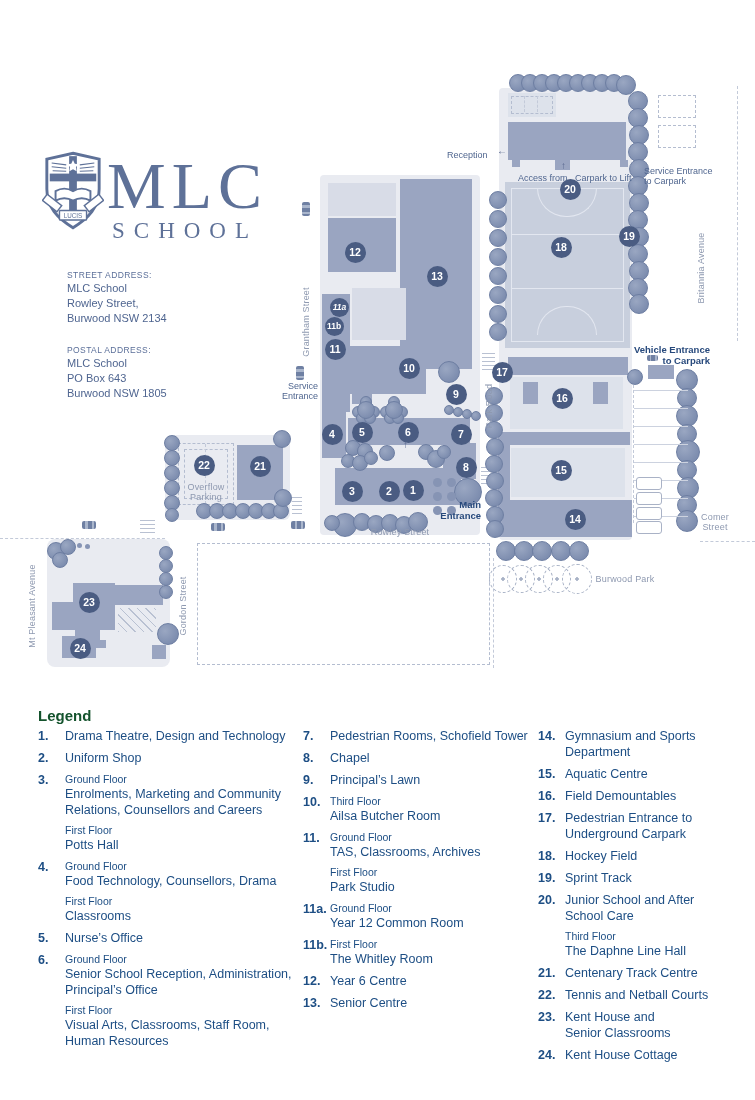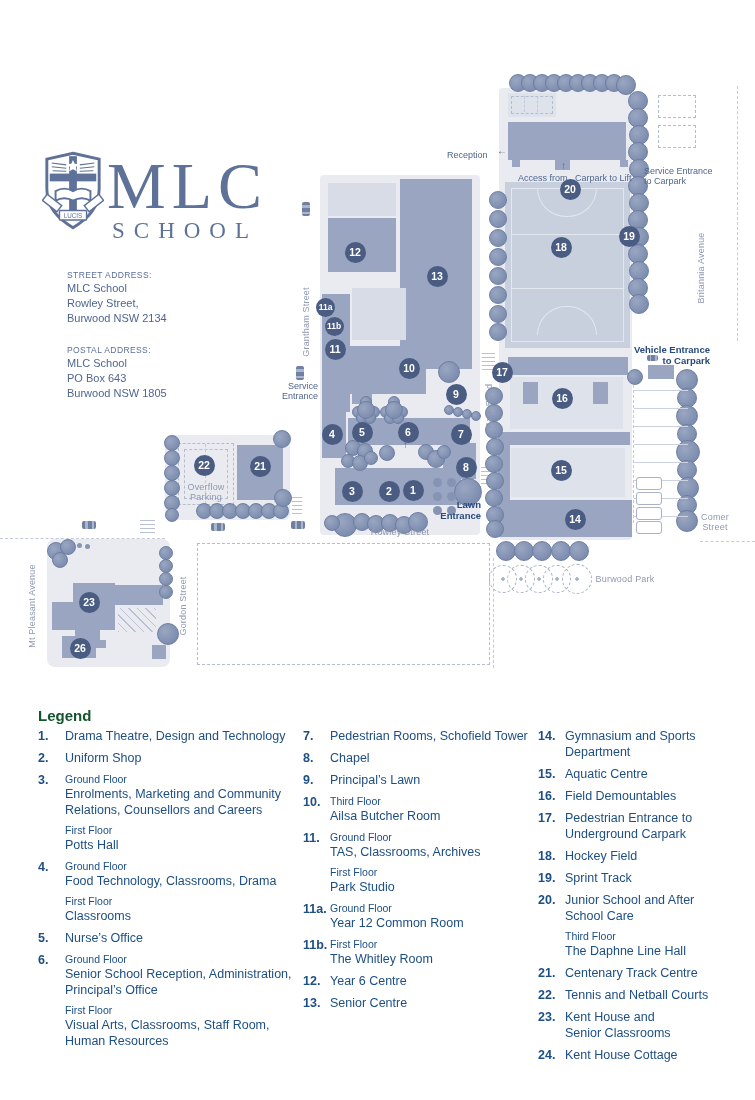--- a/index.html
+++ b/index.html
@@ -177,55 +177,55 @@
       <div class="marker" style="left: 378.5px; top: 480.5px;">2</div>
       <div class="marker" style="left: 341.5px; top: 480.5px;">3</div>
       <div class="marker" style="left: 321.5px; top: 423.5px;">4</div>
       <div class="marker" style="left: 351.5px; top: 421.5px;">5</div>
       <div class="marker" style="left: 397.5px; top: 421.5px;">6</div>
       <div class="marker" style="left: 450.5px; top: 423.5px;">7</div>
       <div class="marker" style="left: 455.5px; top: 456.5px;">8</div>
       <div class="marker" style="left: 445.5px; top: 383.5px;">9</div>
       <div class="marker" style="left: 355.5px; top: 357.5px; margin-left: 43px;">10</div>
       <div class="marker" style="left: 324.5px; top: 338.5px;">11</div>
-      <div class="marker small" style="left: 316px; top: 297.5px;">11a</div>
+      <div class="marker small" style="left: 330px; top: 297.5px; font-style: italic;">11a</div>
       <div class="marker small" style="left: 324.5px; top: 316.5px;">11b</div>
       <div class="marker" style="left: 344.5px; top: 241.5px;">12</div>
       <div class="marker" style="left: 426.5px; top: 265.5px;">13</div>
       <div class="marker" style="left: 564.5px; top: 508.5px;">14</div>
       <div class="marker" style="left: 550.5px; top: 459.5px;">15</div>
       <div class="marker" style="left: 551.5px; top: 387.5px;">16</div>
       <div class="marker" style="left: 491.5px; top: 361.5px;">17</div>
       <div class="marker" style="left: 550.5px; top: 236.5px;">18</div>
       <div class="marker" style="left: 618.5px; top: 225.5px;">19</div>
       <div class="marker" style="left: 559.5px; top: 130.5px; margin-top: 48px;">20</div>
       <div class="marker" style="left: 249.5px; top: 455.5px;">21</div>
       <div class="marker" style="left: 193.5px; top: 454.5px;">22</div>
       <div class="marker" style="left: 78.5px; top: 591.5px;">23</div>
-      <div class="marker" style="left: 69.5px; top: 637.5px;">26</div>
+      <div class="marker" style="left: 69.5px; top: 637.5px;">24</div>
       <div class="street-label v" style="left: 306px; top: 322px;">Grantham Street</div>
       <div class="street-label v" style="left: 489px; top: 406px;">Park Road</div>
       <div class="street-label v" style="left: 701px; top: 268px;">Britannia Avenue</div>
       <div class="street-label v" style="left: 32px; top: 606px;">Mt Pleasant Avenue</div>
       <div class="street-label v" style="left: 183px; top: 606px;">Gordon Street</div>
       <div class="street-label" style="left: 400px; top: 532px;">Rowley Street</div>
       <div class="street-label" style="left: 715px; top: 522px;">Comer Street</div>
       <div class="street-label" style="left: 625px; top: 579px;">Burwood Park</div>
       <div class="street-label" style="left: 206px; top: 492px;">Overflow
 Parking</div>
       <div class="map-note right" style="top: 381px; right: 437px;">Service
 Entrance</div>
       <div class="map-note" style="top: 150px; left: 447px;">Reception</div>
       <div class="map-note" style="top: 173px; left: 518px;">Access from</div>
       <div class="map-note" style="top: 173px; left: 575px;">Carpark to Lift</div>
       <div class="map-note" style="top: 166px; left: 644px;">Service Entrance
 to Carpark</div>
       <div class="map-note bold right" style="top: 345px; right: 45px;">Vehicle Entrance
 to Carpark</div>
-      <div class="map-note bold right" style="top: 500px; right: 274px;">Lawn
+      <div class="map-note bold right" style="top: 500px; right: 274px;">Main
 Entrance</div>
       <div class="arrow" style="left: 497px; top: 146px;">←</div>
       <div class="arrow" style="left: 561px; top: 161px;">↑</div>
       <div class="arrow" style="left: 403px; top: 440px;">↑</div>
       <div class="tree" style="left: 509px; top: 74px; width: 16px; height: 16px;"></div>
       <div class="tree" style="left: 521px; top: 74px; width: 16px; height: 16px;"></div>
       <div class="tree" style="left: 533px; top: 74px; width: 16px; height: 16px;"></div>
       <div class="tree" style="left: 545px; top: 74px; width: 16px; height: 16px;"></div>
       <div class="tree" style="left: 557px; top: 74px; width: 16px; height: 16px;"></div>
       <div class="tree" style="left: 569px; top: 74px; width: 16px; height: 16px;"></div>
@@ -390,21 +390,21 @@
             <div class="l-text">Enrolments, Marketing and Community
 Relations, Counsellors and Careers</div>
             <div class="l-floor">First Floor</div>
             <div class="l-text">Potts Hall</div>
           </div>
         </div>
         <div class="l-item">
           <span class="l-num">4.</span>
           <div class="l-body">
             <div class="l-floor">Ground Floor</div>
-            <div class="l-text">Food Technology, Classrooms, Drama</div>
+            <div class="l-text">Food Technology, Counsellors, Drama</div>
             <div class="l-floor">First Floor</div>
             <div class="l-text">Classrooms</div>
           </div>
         </div>
         <div class="l-item">
           <span class="l-num">5.</span>
           <div class="l-body">
             <div class="l-text">Nurse’s Office</div>
           </div>
         </div>

